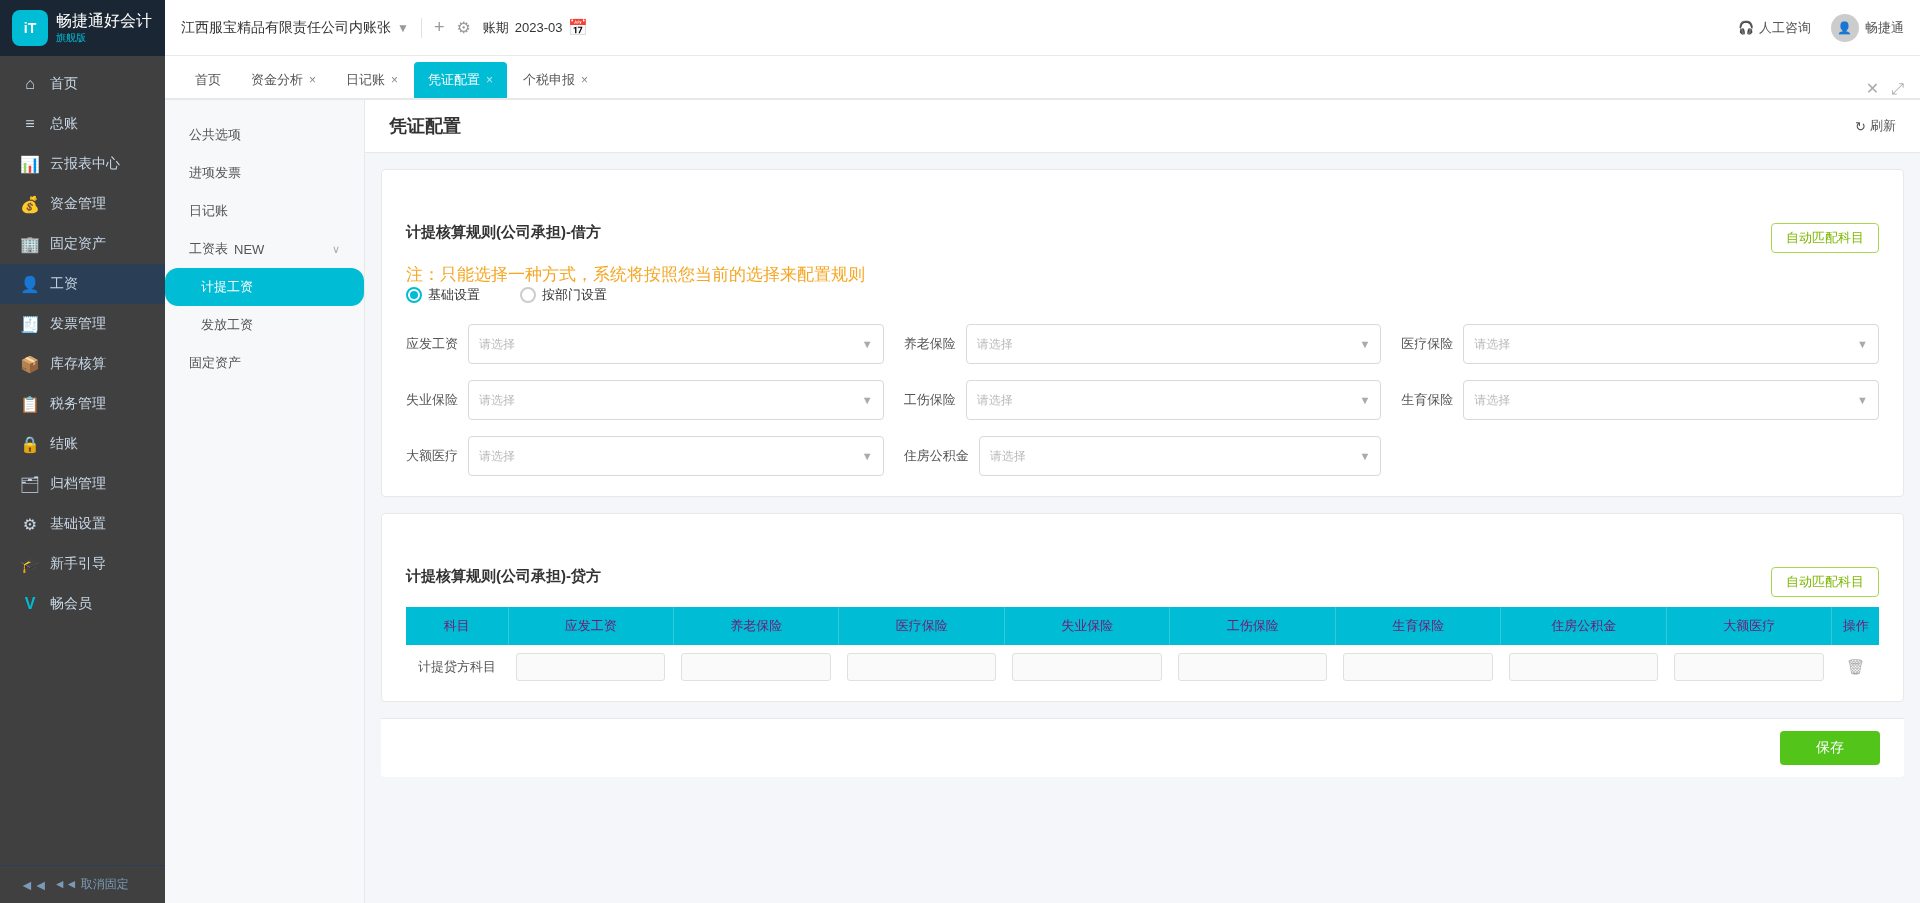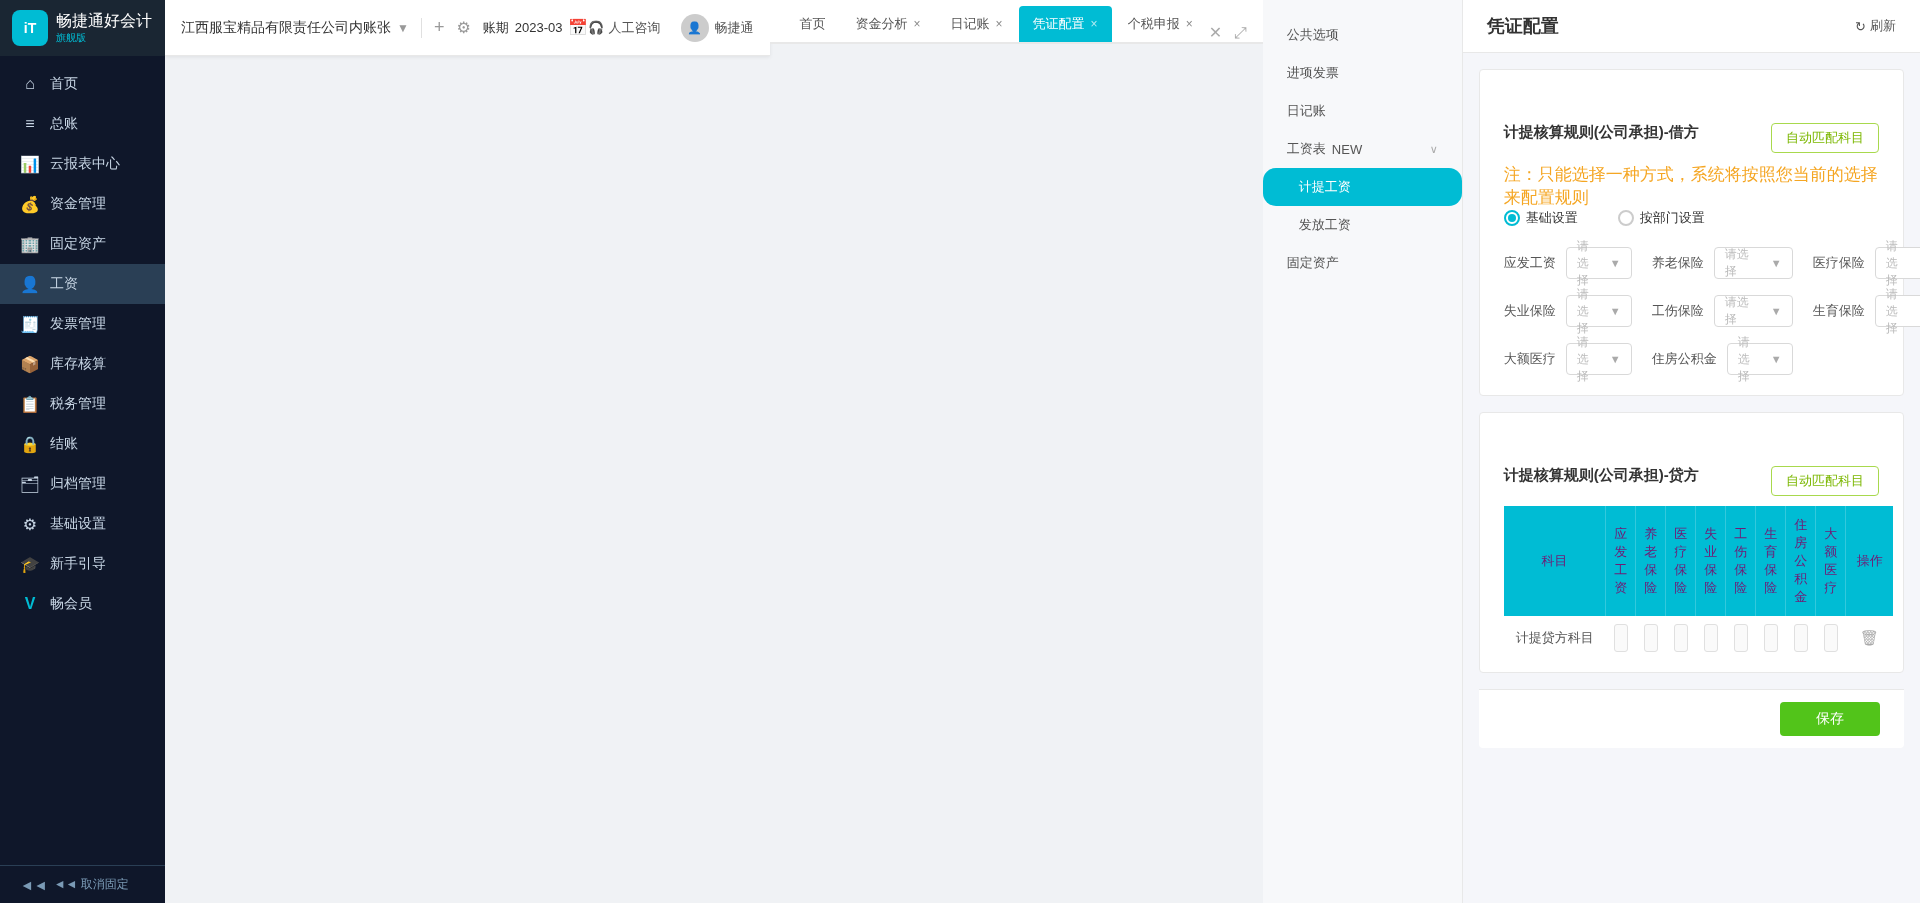--- a/index.html
+++ b/index.html
@@ -2,21 +2,21 @@
 <html><head>
   <meta charset="utf-8">
   <style>
     * { box-sizing: border-box; margin: 0; padding: 0; font-family: 'Microsoft YaHei', Arial, sans-serif; }
     body { background: #f0f2f5; display: flex; height: 903px; overflow: hidden; }
 
     
     .sidebar {
       width: 165px;
       min-width: 165px;
-      background: #0f172a;
+      background: #404040;
       color: #c8d6e5;
       display: flex;
       flex-direction: column;
       height: 100%;
     }
     .sidebar-logo {
       display: flex;
       align-items: center;
       padding: 10px 12px;
       background: #1a2633;
@@ -79,20 +79,21 @@
       display: flex;
       align-items: center;
       border-top: 1px solid #2a3f55;
     }
     .sidebar-footer .nav-icon { margin-right: 6px; font-size: 14px; }
 
     
     .main {
       flex: 1;
       display: flex;
+      flex-direction: column;
       overflow: hidden;
     }
 
     
     .topbar {
       height: 56px;
       background: white;
       display: flex;
       align-items: center;
       padding: 0 16px;
@@ -319,33 +320,32 @@
       color: #333;
     }
     .form-label {
       white-space: nowrap;
       color: #555;
       min-width: 52px;
       text-align: right;
     }
     .form-select {
       flex: 1;
-      height: 32px;
+      height: 40px;
       border: 1px solid #d9d9d9;
       border-radius: 4px;
       background: white;
       padding: 0 10px;
       font-size: 13px;
       color: #bbb;
       display: flex;
       align-items: center;
-      justify-content: flex-end;
+      justify-content: space-between;
       cursor: pointer;
       min-width: 0;
-      gap: 21px;
     }
     .form-select .placeholder { color: #bbb; font-size: 12px; }
     .form-select .arrow { color: #aaa; font-size: 11px; flex-shrink: 0; }
 
     
     .auto-match-btn {
       border: 1px solid #a8d94d;
       color: #7bb700;
       background: white;
       padding: 5px 14px;

